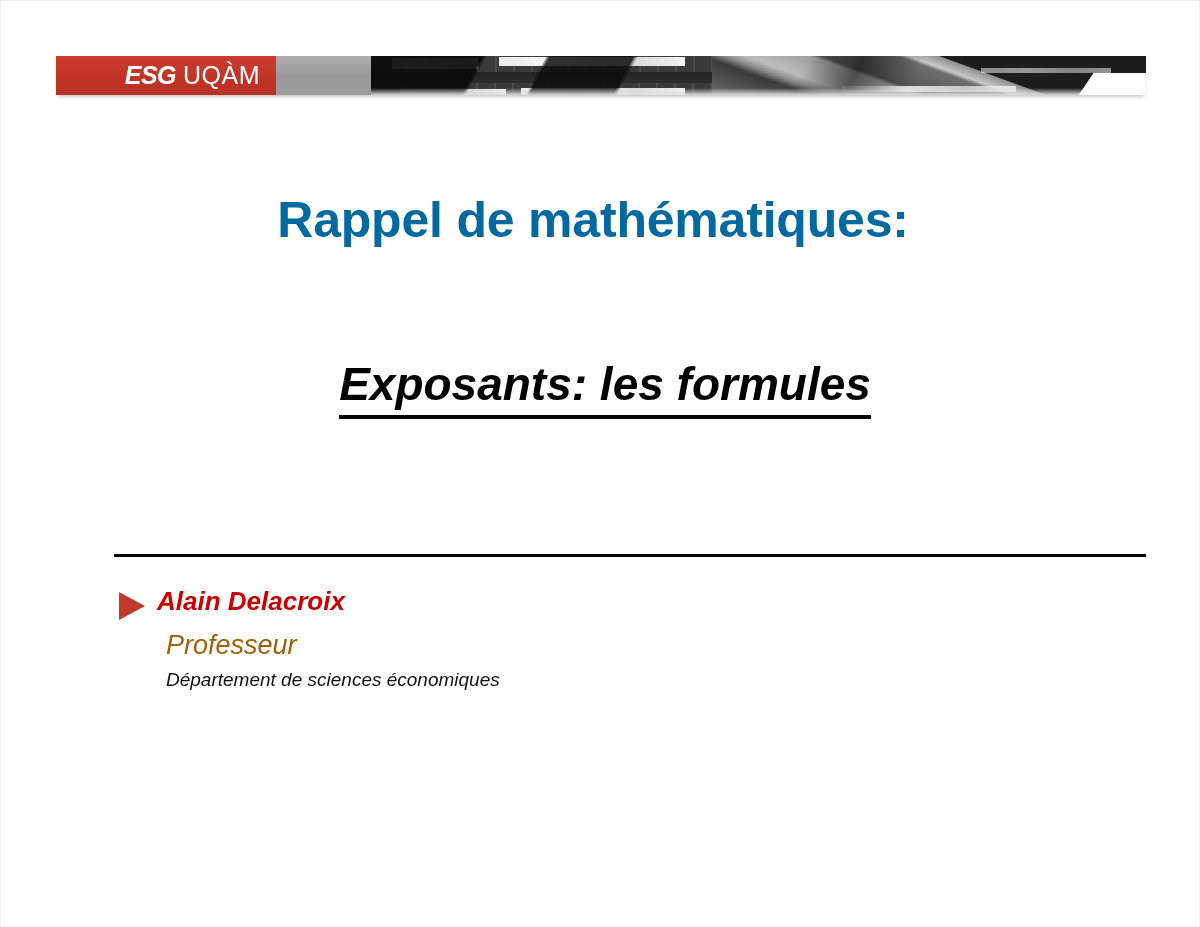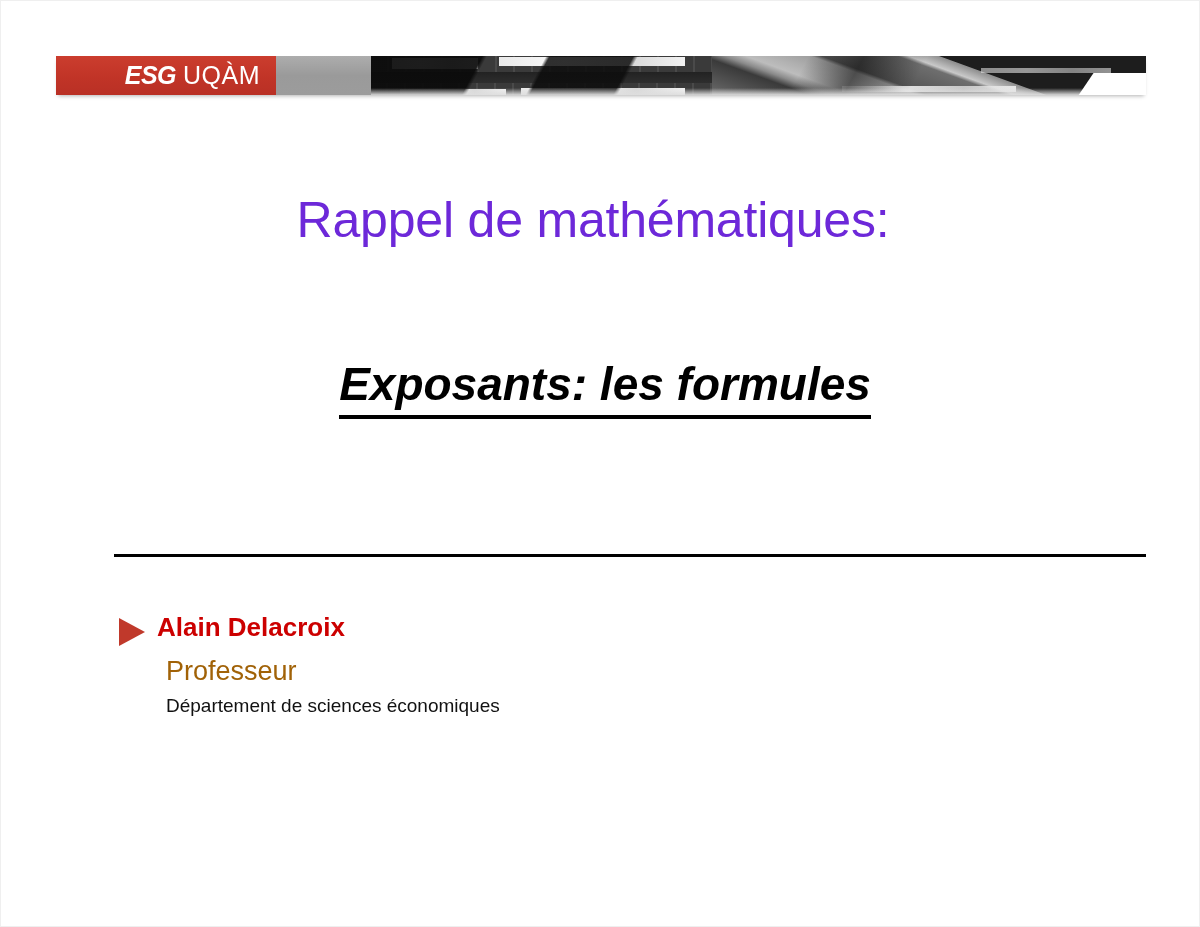--- a/index.html
+++ b/index.html
@@ -133,22 +133,22 @@
   }
 
   
   #title-main {
     position: absolute;
     left: 0;
     right: 14px;
     top: 192px;
     text-align: center;
     font-size: 50px;
-    font-weight: normal;
-    color: #6d28d9;
+    font-weight: bold;
+    color: #0369a1;
     letter-spacing: -0.2px;
     line-height: 1.1;
   }
   #title-sub {
     position: absolute;
     left: 0;
     right: 0;
     top: 358px;
     text-align: center;
     font-size: 46px;
@@ -171,22 +171,23 @@
     top: 553px;
     width: 1032px;
     height: 0;
     border-top: 3px solid #000000;
   }
 
   
   #author-block {
     position: absolute;
     left: 118px;
-    top: 612px;
+    top: 586px;
     width: 700px;
+    font-style: italic;
   }
   .author-row {
     display: flex;
     align-items: flex-start;
   }
   #bullet-triangle {
     flex: 0 0 auto;
     width: 0;
     height: 0;
     margin-top: 5px;

